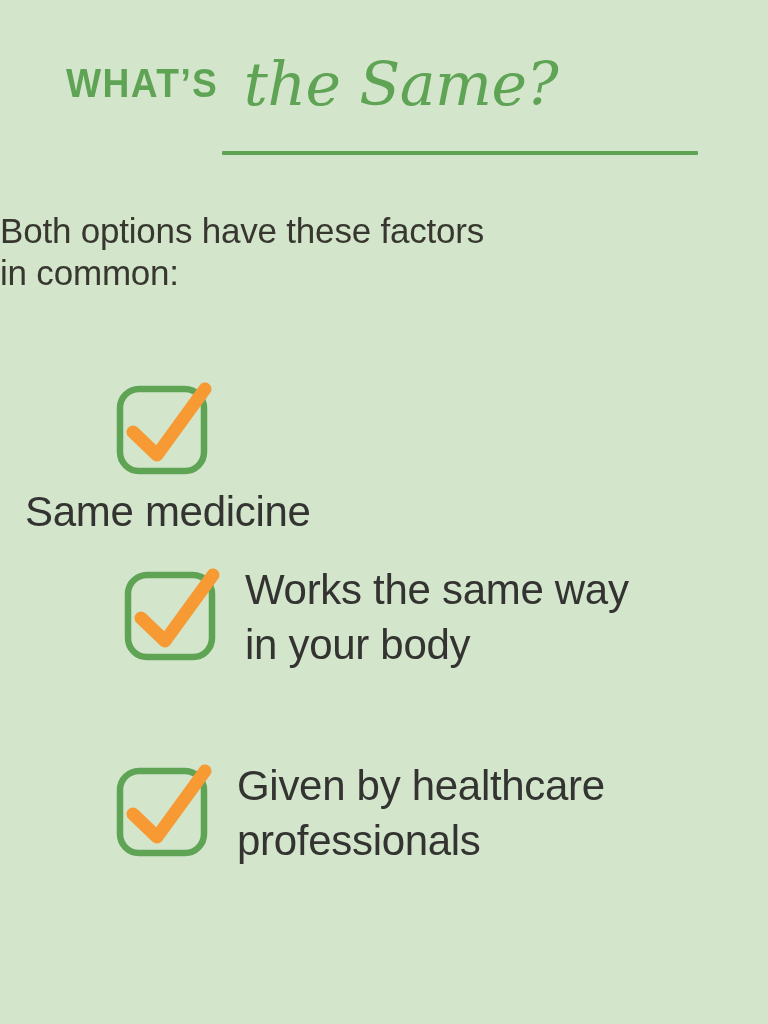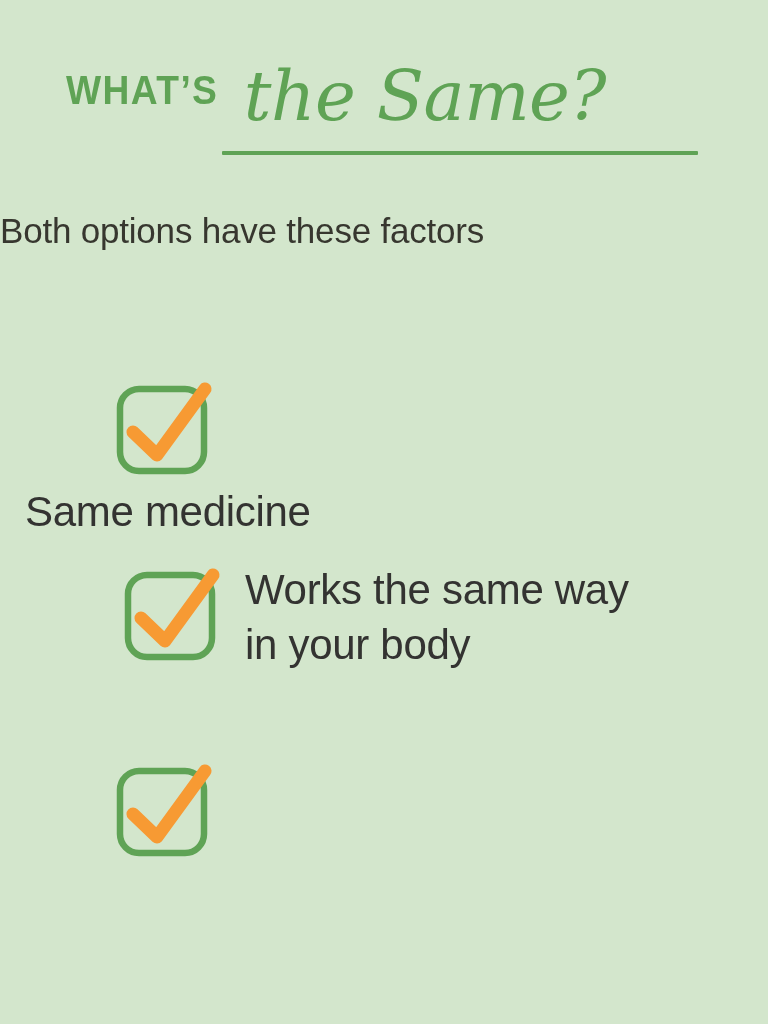--- a/index.html
+++ b/index.html
@@ -55,26 +55,26 @@
     line-height: 1;
     position: relative;
     top: -2px;
   }
 
   .title-script {
     color: #5fa355;
     font-family: "DejaVu Serif", "Liberation Serif", serif;
     font-style: italic;
     font-weight: normal;
-    font-size: 69px;
+    font-size: 60px;
     line-height: 1;
     margin-left: 14px;
     letter-spacing: -0.5px;
     position: relative;
-    top: 14px;
+    top: 6px;
   }
 
   .title-underline {
     position: absolute;
     left: 222px;
     top: 151px;
     width: 476px;
     height: 4px;
     background: #5fa355;
     border-radius: 1px;
@@ -157,20 +157,21 @@
   <div class="title-block">
     <div class="title-row">
       <span class="title-whats">WHAT’S</span>
       <span class="title-script">the Same?</span>
     </div>
   </div>
   <div class="title-underline"></div>
 
   <div class="subtitle">
     <span class="line">Both options have these factors</span>
+    <span class="line">in common:</span>
   </div>
 
   <div class="checklist">
 
     <div class="check-row row-0">
       <span class="check-icon">
         <svg viewBox="0 0 100 100" xmlns="http://www.w3.org/2000/svg">
           <rect x="8" y="19" width="84" height="82" rx="19" ry="19" fill="none" stroke="#5fa355" stroke-width="6.5"></rect>
           <path d="M21 62 L45 85 L93 19" fill="none" stroke="#f79a33" stroke-width="13" stroke-linecap="round" stroke-linejoin="round"></path>
         </svg>
@@ -189,16 +190,18 @@
 in your body</span>
     </div>
 
     <div class="check-row row-2">
       <span class="check-icon">
         <svg viewBox="0 0 100 100" xmlns="http://www.w3.org/2000/svg">
           <rect x="8" y="19" width="84" height="82" rx="19" ry="19" fill="none" stroke="#5fa355" stroke-width="6.5"></rect>
           <path d="M21 62 L45 85 L93 19" fill="none" stroke="#f79a33" stroke-width="13" stroke-linecap="round" stroke-linejoin="round"></path>
         </svg>
       </span>
+      <span class="check-label">Given by healthcare
+professionals</span>
     </div>
 
   </div>
 </div>
 
 </body></html>

